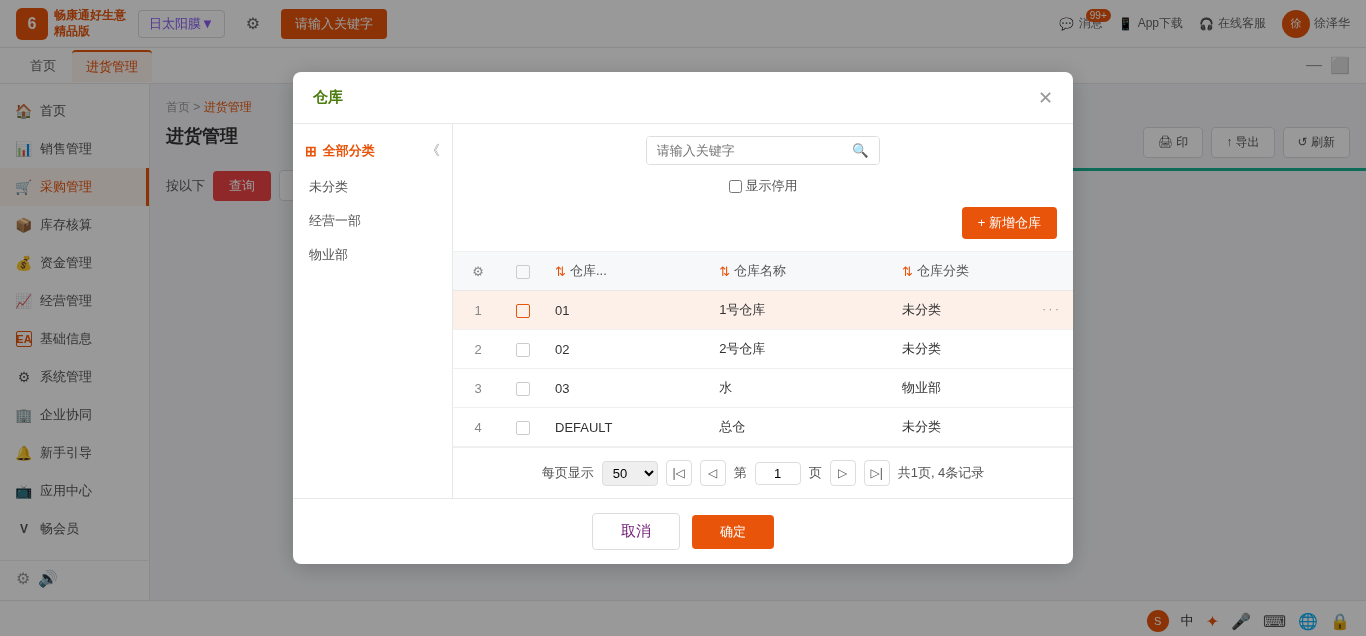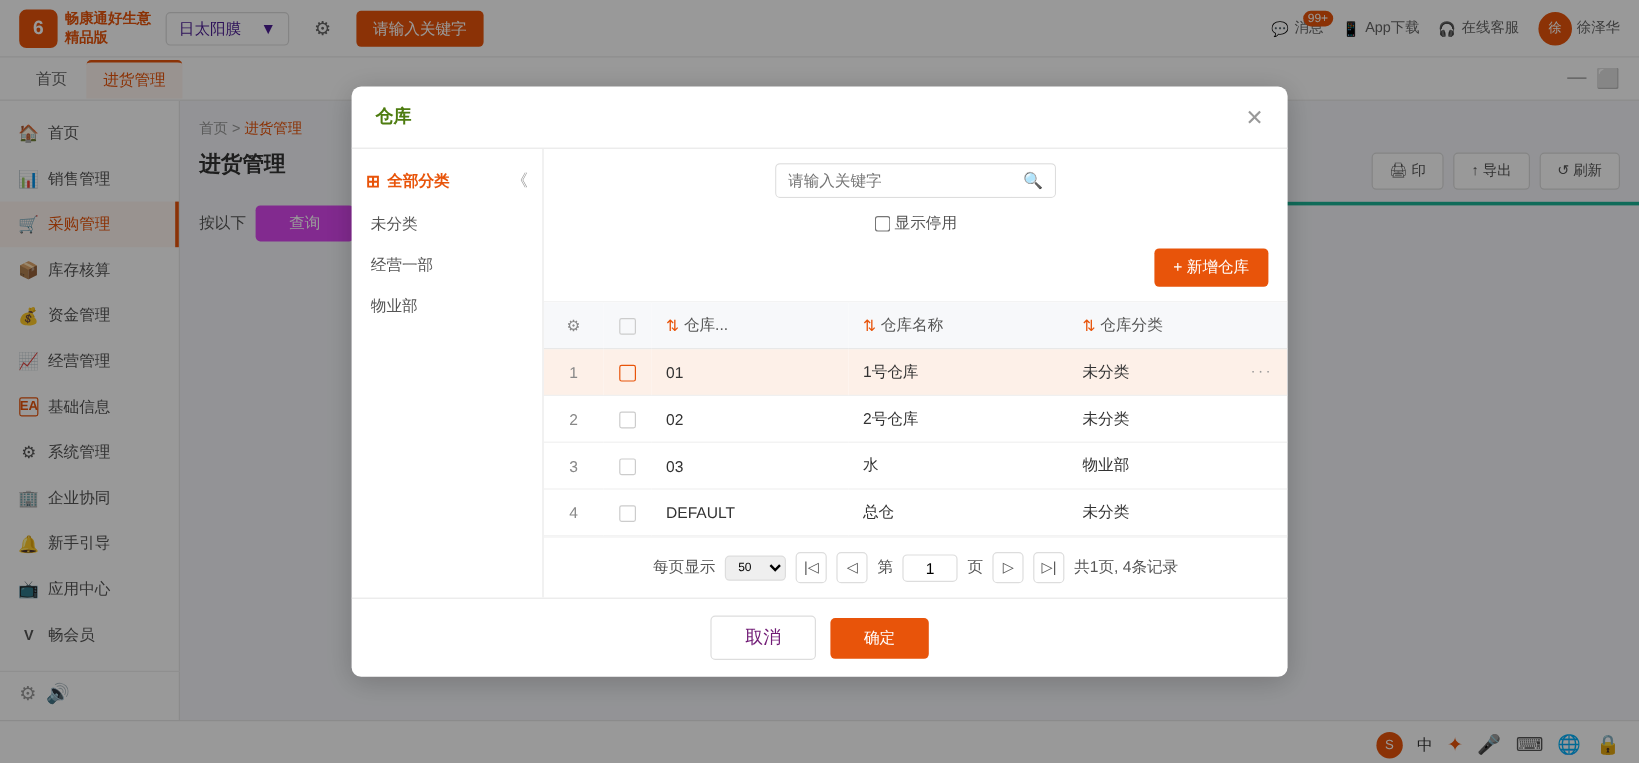--- a/index.html
+++ b/index.html
@@ -4,21 +4,21 @@
   <style>
     * { box-sizing: border-box; margin: 0; padding: 0; }
     body { font-family: 'Microsoft YaHei', Arial, sans-serif; font-size: 13px; background: #f0f2f5; color: #333; height: 636px; overflow: hidden; }
 
     
     .topbar { height: 48px; background: #fff; display: flex; align-items: center; padding: 0 16px; border-bottom: 1px solid #e8e8e8; justify-content: space-between; }
     .topbar-left { display: flex; align-items: center; gap: 12px; }
     .logo-area { display: flex; align-items: center; gap: 6px; }
     .logo-icon { width: 32px; height: 32px; background: #e8540a; border-radius: 6px; display: flex; align-items: center; justify-content: center; color: #fff; font-weight: bold; font-size: 16px; }
     .logo-text { font-size: 12px; color: #e8540a; line-height: 1.3; font-weight: bold; }
-    .store-selector { display: flex; align-items: center; gap: 16px; padding: 4px 10px; border: 1px solid #ddd; border-radius: 4px; cursor: pointer; font-size: 13px; color: #4c1d95; }
+    .store-selector { display: flex; align-items: center; gap: 0; padding: 4px 10px; border: 1px solid #ddd; border-radius: 4px; cursor: pointer; font-size: 13px; color: #8b5cf6; }
     .gear-btn { width: 32px; height: 32px; display: flex; align-items: center; justify-content: center; color: #666; cursor: pointer; font-size: 16px; }
     .trial-btn { background: #e8540a; color: #fff; border: none; border-radius: 4px; padding: 6px 14px; cursor: pointer; font-size: 13px; }
     .topbar-right { display: flex; align-items: center; gap: 16px; }
     .topbar-action { display: flex; align-items: center; gap: 4px; color: #666; cursor: pointer; font-size: 12px; position: relative; }
     .badge { background: #e8540a; color: #fff; border-radius: 10px; font-size: 10px; padding: 1px 4px; position: absolute; top: -6px; right: -8px; }
     .user-avatar { width: 28px; height: 28px; background: #e8540a; border-radius: 50%; display: flex; align-items: center; justify-content: center; color: #fff; font-size: 11px; }
 
     
     .navtabs { height: 36px; background: #fff; display: flex; align-items: center; padding: 0 16px; border-bottom: 1px solid #e8e8e8; gap: 2px; }
     .navtab { padding: 6px 14px; font-size: 13px; color: #666; cursor: pointer; border-radius: 4px 4px 0 0; }
@@ -30,21 +30,21 @@
     
     .sidebar { width: 150px; background: #fff; border-right: 1px solid #e8e8e8; padding-top: 8px; flex-shrink: 0; }
     .sidebar-item { display: flex; align-items: center; gap: 8px; padding: 10px 16px; cursor: pointer; color: #555; font-size: 13px; }
     .sidebar-item.active { background: #fff5f0; color: #e8540a; border-right: 3px solid #e8540a; }
     .sidebar-icon { width: 16px; height: 16px; display: flex; align-items: center; justify-content: center; font-size: 14px; }
 
     
     .content { flex: 1; padding: 16px; overflow: auto; background: #f5f6fa; position: relative; }
     .page-title { font-size: 18px; font-weight: bold; color: #333; margin-bottom: 12px; }
     .btn { padding: 6px 14px; border-radius: 4px; border: 1px solid #ddd; background: #fff; color: #555; cursor: pointer; font-size: 12px; }
-    .btn-orange { background: #d946ef; color: #fff; border: none; padding: 6px 28px; border-radius: 4px; cursor: pointer; font-size: 13px; }
+    .btn-orange { background: #ef4444; color: #fff; border: none; padding: 6px 16px; border-radius: 4px; cursor: pointer; font-size: 13px; }
 
     
     .overlay { position: fixed; top: 0; left: 0; width: 100%; height: 100%; background: rgba(0,0,0,0.4); z-index: 100; display: flex; align-items: center; justify-content: center; }
     
     
     .modal { background: #fff; border-radius: 8px; width: 780px; max-height: 580px; box-shadow: 0 4px 24px rgba(0,0,0,0.2); display: flex; flex-direction: column; overflow: hidden; }
     .modal-header { display: flex; align-items: center; justify-content: space-between; padding: 16px 20px; border-bottom: 1px solid #e8e8e8; }
     .modal-title { font-size: 15px; font-weight: bold; color: #4d7c0f; }
     .modal-close { color: #999; cursor: pointer; font-size: 18px; line-height: 1; }
     .modal-body { display: flex; flex: 1; overflow: hidden; }
@@ -73,21 +73,21 @@
     table td { padding: 10px 12px; border-bottom: 1px solid #f0f0f0; font-size: 13px; color: #333; }
     .row-highlighted { background: #fdf0e8; }
     .row-normal { background: #fff; }
     th.num-col, td.num-col { width: 50px; text-align: center; color: #888; }
     th.check-col, td.check-col { width: 40px; text-align: center; }
     .checkbox { width: 14px; height: 14px; border: 1px solid #ccc; border-radius: 2px; display: inline-block; cursor: pointer; vertical-align: middle; }
     .row-dots { color: #999; letter-spacing: 2px; }
     
     
     .modal-pagination { display: flex; align-items: center; justify-content: center; padding: 12px 16px; border-top: 1px solid #f0f0f0; gap: 8px; font-size: 13px; color: #555; }
-    .page-select { border: 1px solid #ddd; border-radius: 4px; padding: 3px 6px; font-size: 10px; }
+    .page-select { border: 1px solid #ddd; border-radius: 4px; padding: 3px 6px; font-size: 13px; }
     .page-nav-btn { width: 26px; height: 26px; border: 1px solid #ddd; border-radius: 4px; background: #fff; cursor: pointer; display: flex; align-items: center; justify-content: center; color: #555; font-size: 12px; }
     .page-input { width: 46px; border: 1px solid #ddd; border-radius: 4px; padding: 3px 6px; font-size: 13px; text-align: center; }
     
     
     .modal-footer { display: flex; align-items: center; justify-content: center; padding: 14px 20px; border-top: 1px solid #e8e8e8; gap: 12px; }
     .cancel-btn { padding: 8px 28px; border: 1px solid #ddd; background: #fff; border-radius: 4px; cursor: pointer; font-size: 15px; color: #701a75; }
     .confirm-btn { padding: 8px 28px; background: #e8540a; color: #fff; border: none; border-radius: 4px; cursor: pointer; font-size: 13px; }
 
     
     .breadcrumb { font-size: 12px; color: #999; margin-bottom: 8px; }

